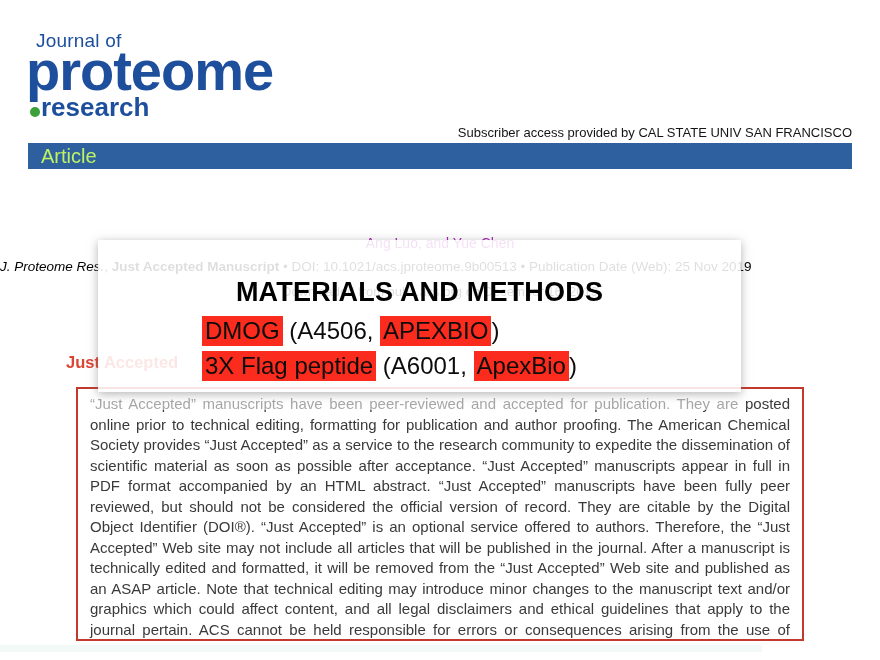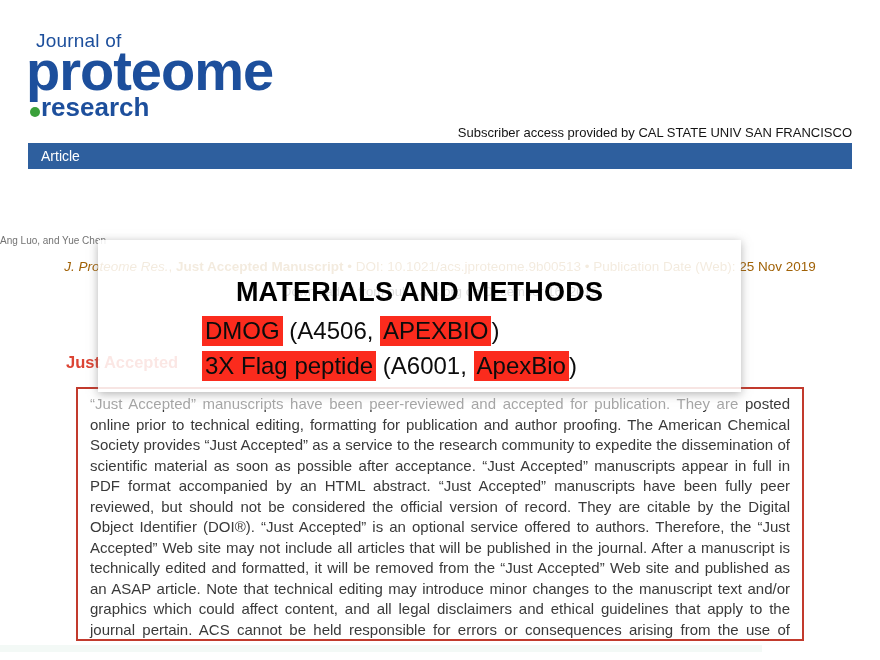--- a/index.html
+++ b/index.html
@@ -9,25 +9,25 @@
   }
   
   .logo{position:absolute;left:26px;top:26px;color:#1d4f9c;}
   .logo-journal{position:absolute;left:10px;top:4px;font-size:19px;font-weight:400;letter-spacing:.2px;white-space:nowrap;}
   .logo-proteome{position:absolute;left:0px;top:12px;font-size:56px;font-weight:700;letter-spacing:-1px;white-space:nowrap;}
   .logo-research{position:absolute;left:4px;top:66px;font-size:26px;font-weight:700;white-space:nowrap;display:flex;align-items:center;}
   .logo-dot{display:inline-block;width:10px;height:10px;border-radius:50%;background:#3aa03a;margin-right:1px;margin-top:8px;}
   
   .subscriber{position:absolute;right:28px;top:125px;font-size:13px;color:#141414;white-space:nowrap;}
   .article-bar{position:absolute;left:28px;top:143px;width:824px;height:26px;background:#2e5f9e;}
-  .article-bar span{display:block;padding-left:13px;line-height:26px;font-size:14px;color:#ffffff;}
+  .article-bar span{display:block;padding-left:13px;line-height:26px;font-size:20px;color:#bef264;}
   
   .title{position:absolute;left:0;right:0;top:177px;text-align:center;color:#1b5ca7;font-size:20px;font-weight:700;line-height:27px;}
-  .authors{position:absolute;left:0;right:0;top:235px;text-align:left;color:#737373;font-size:10px;}
-  .citation{position:absolute;left:0;right:0;top:259px;text-align:center;color:#a16207;font-size:13.5px;white-space:nowrap;}
+  .authors{position:absolute;left:0;right:0;top:235px;text-align:center;color:#a21caf;font-size:14px;}
+  .citation{position:absolute;left:0;right:0;top:259px;text-align:left;color:#000000;font-size:13.5px;white-space:nowrap;}
   .citation .it{font-style:italic;}
   .citation .bd{font-weight:700;}
   .downloaded{position:absolute;left:0;right:0;top:284px;text-align:center;color:#000000;font-size:13px;}
   .just-accepted{position:absolute;left:66px;top:353px;color:#dc4434;font-size:16.5px;font-weight:700;white-space:nowrap;}
   
   .disclaimer{
     position:absolute;left:76px;top:387px;width:728px;height:254px;box-sizing:border-box;
     border:2px solid #c23a2d;padding:5px 12px;overflow:hidden;
     font-size:15px;line-height:20.5px;text-align:justify;color:#3a3a3a;
   }

